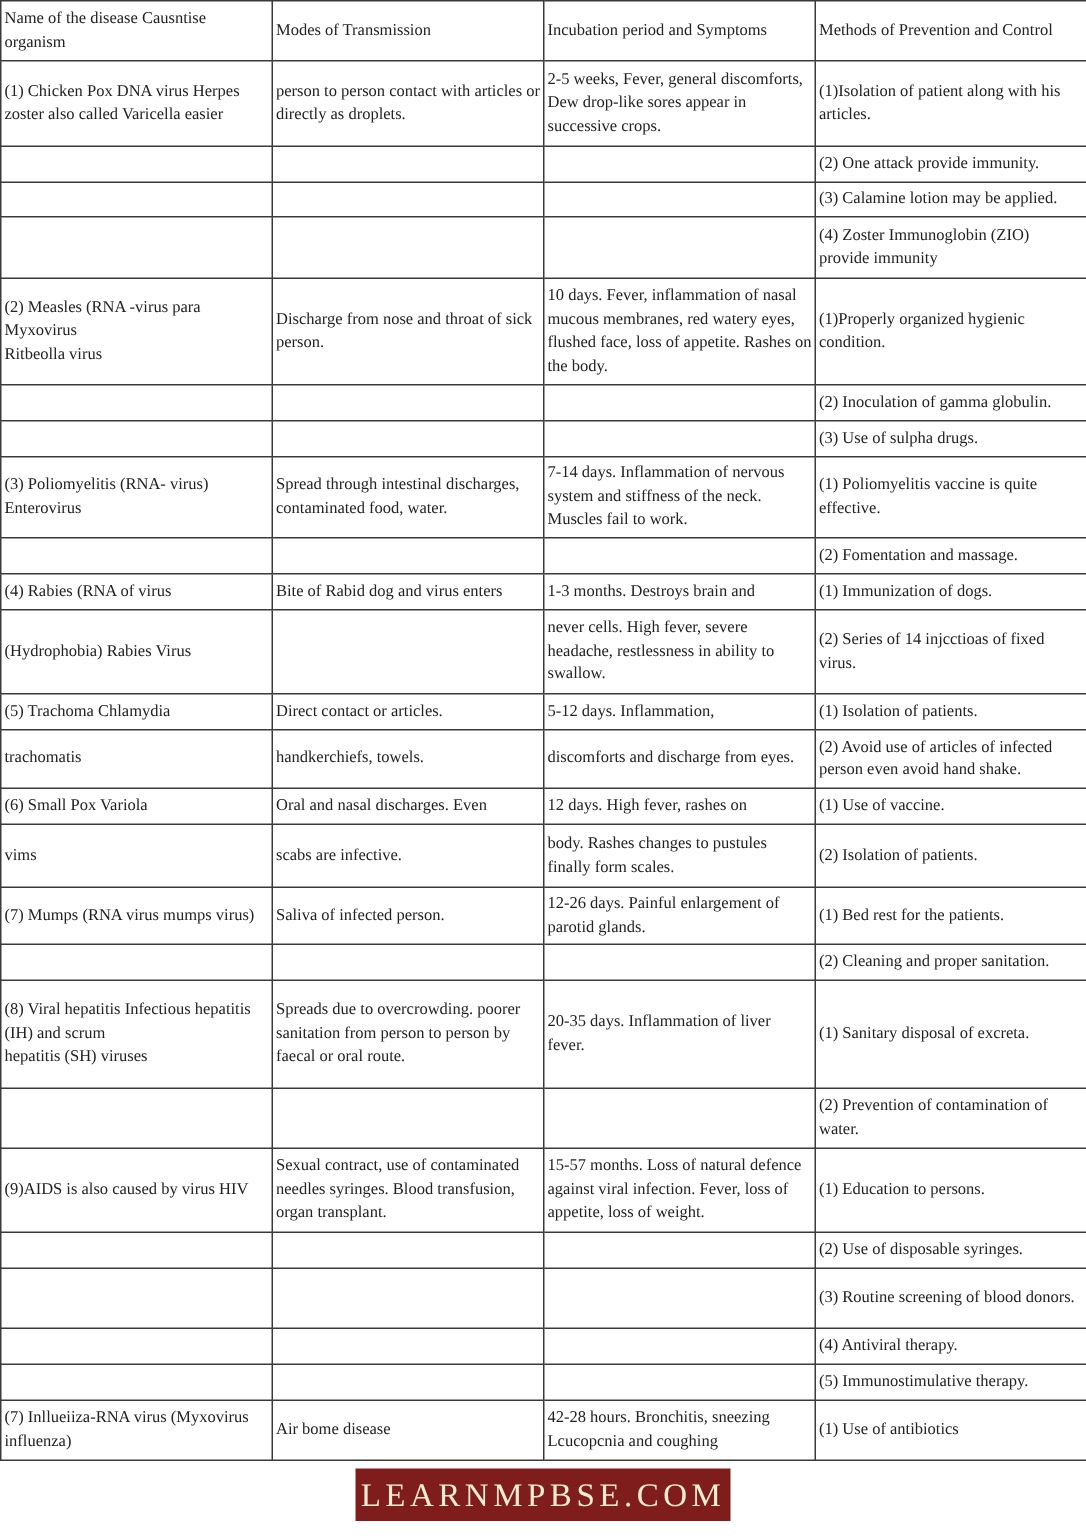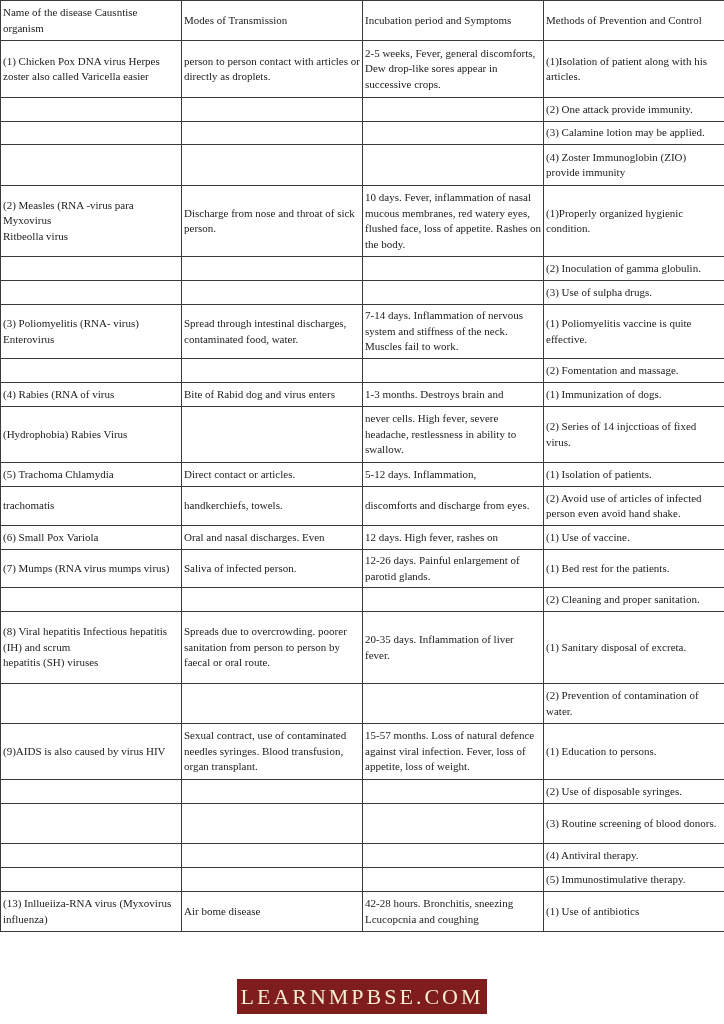--- a/index.html
+++ b/index.html
@@ -115,20 +115,26 @@
         <td>handkerchiefs, towels.</td>
         <td>discomforts and discharge from eyes.</td>
         <td>(2) Avoid use of articles of infected person even avoid hand shake.</td>
       </tr>
       <tr style="height: 24px;">
         <td>(6) Small Pox Variola</td>
         <td>Oral and nasal discharges. Even</td>
         <td>12 days. High fever, rashes on</td>
         <td>(1) Use of vaccine.</td>
       </tr>
+      <tr style="height: 42px;">
+        <td>vims</td>
+        <td>scabs are infective.</td>
+        <td>body. Rashes changes to pustules finally form scales.</td>
+        <td>(2) Isolation of patients.</td>
+      </tr>
       <tr style="height: 38px;">
         <td>(7) Mumps (RNA virus mumps virus)</td>
         <td>Saliva of infected person.</td>
         <td>12-26 days. Painful enlargement of parotid glands.</td>
         <td>(1)     Bed rest for the patients.</td>
       </tr>
       <tr style="height: 24px;">
         <td></td>
         <td></td>
         <td></td>
@@ -171,21 +177,21 @@
         <td></td>
         <td>(4)     Antiviral therapy.</td>
       </tr>
       <tr style="height: 24px;">
         <td></td>
         <td></td>
         <td></td>
         <td>(5)      Immunostimulative therapy.</td>
       </tr>
       <tr style="height: 40px;">
-        <td>(13) Inllueiiza-RNA virus (Myxovirus
+        <td>(7) Inllueiiza-RNA virus (Myxovirus
   influenza)</td>
         <td>Air bome disease</td>
         <td>42-28 hours. Bronchitis, sneezing Lcucopcnia and coughing</td>
         <td>(1) Use of antibiotics</td>
       </tr>
     </tbody>
 </table>
 
 <div class="brand">LEARNMPBSE.COM</div>
 

